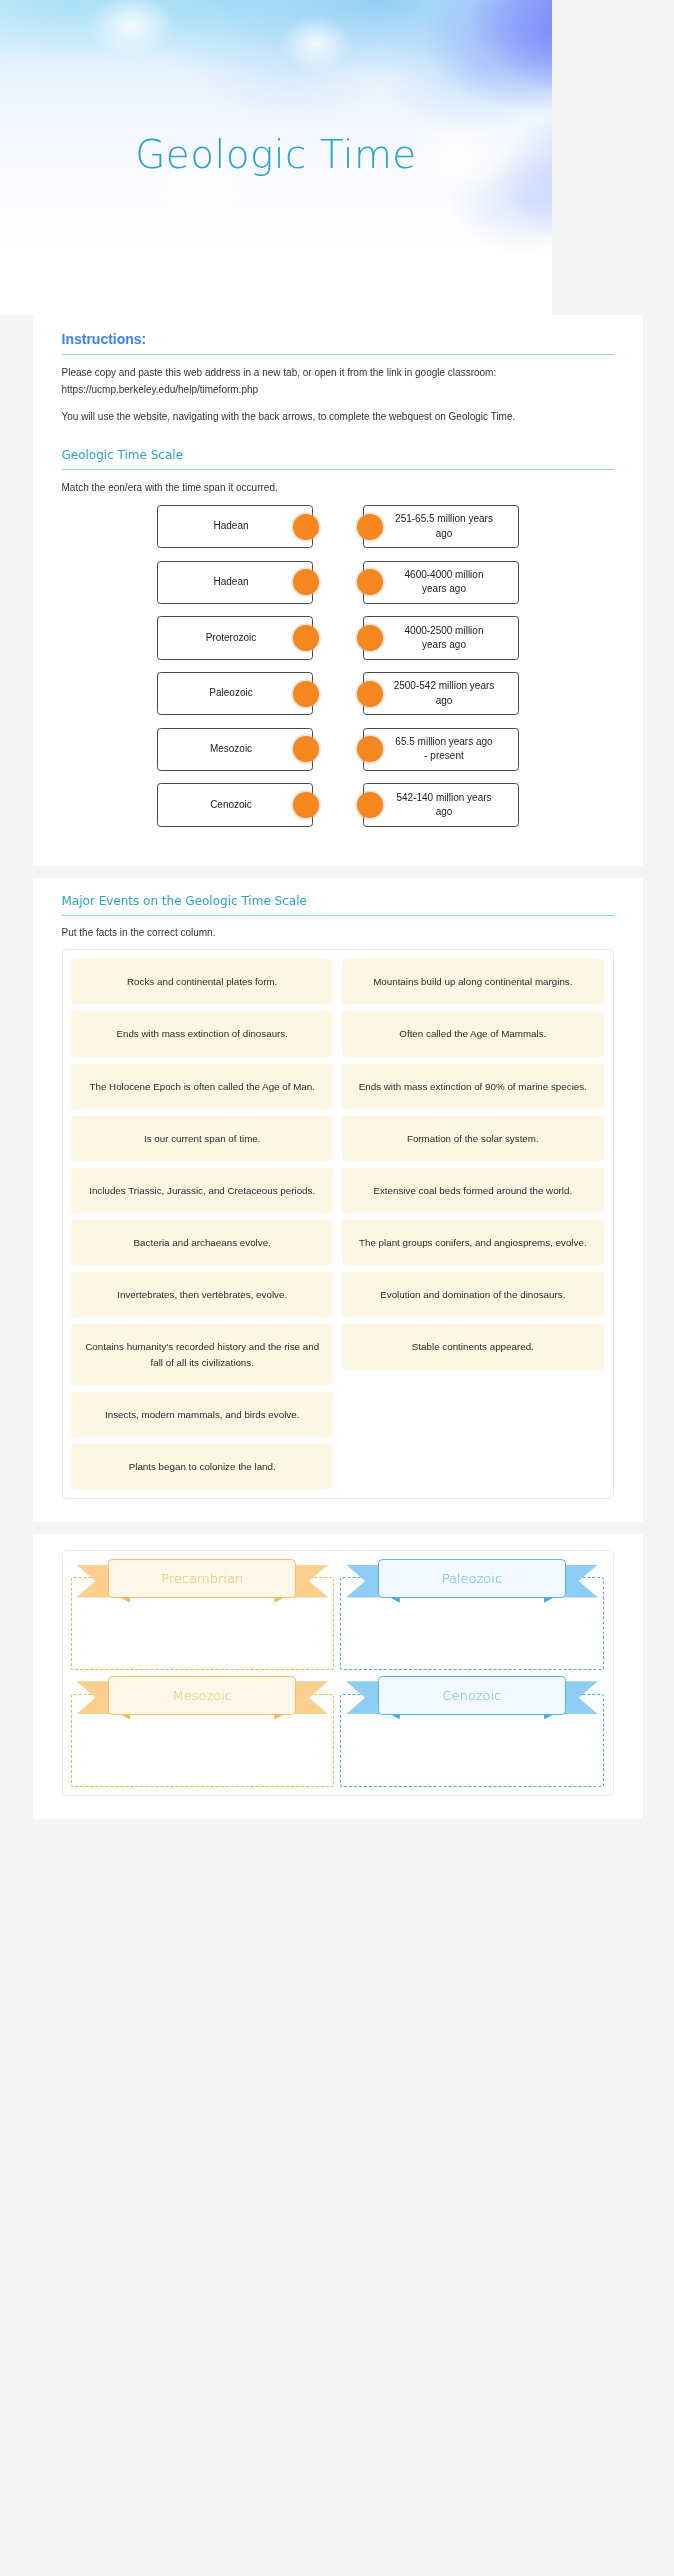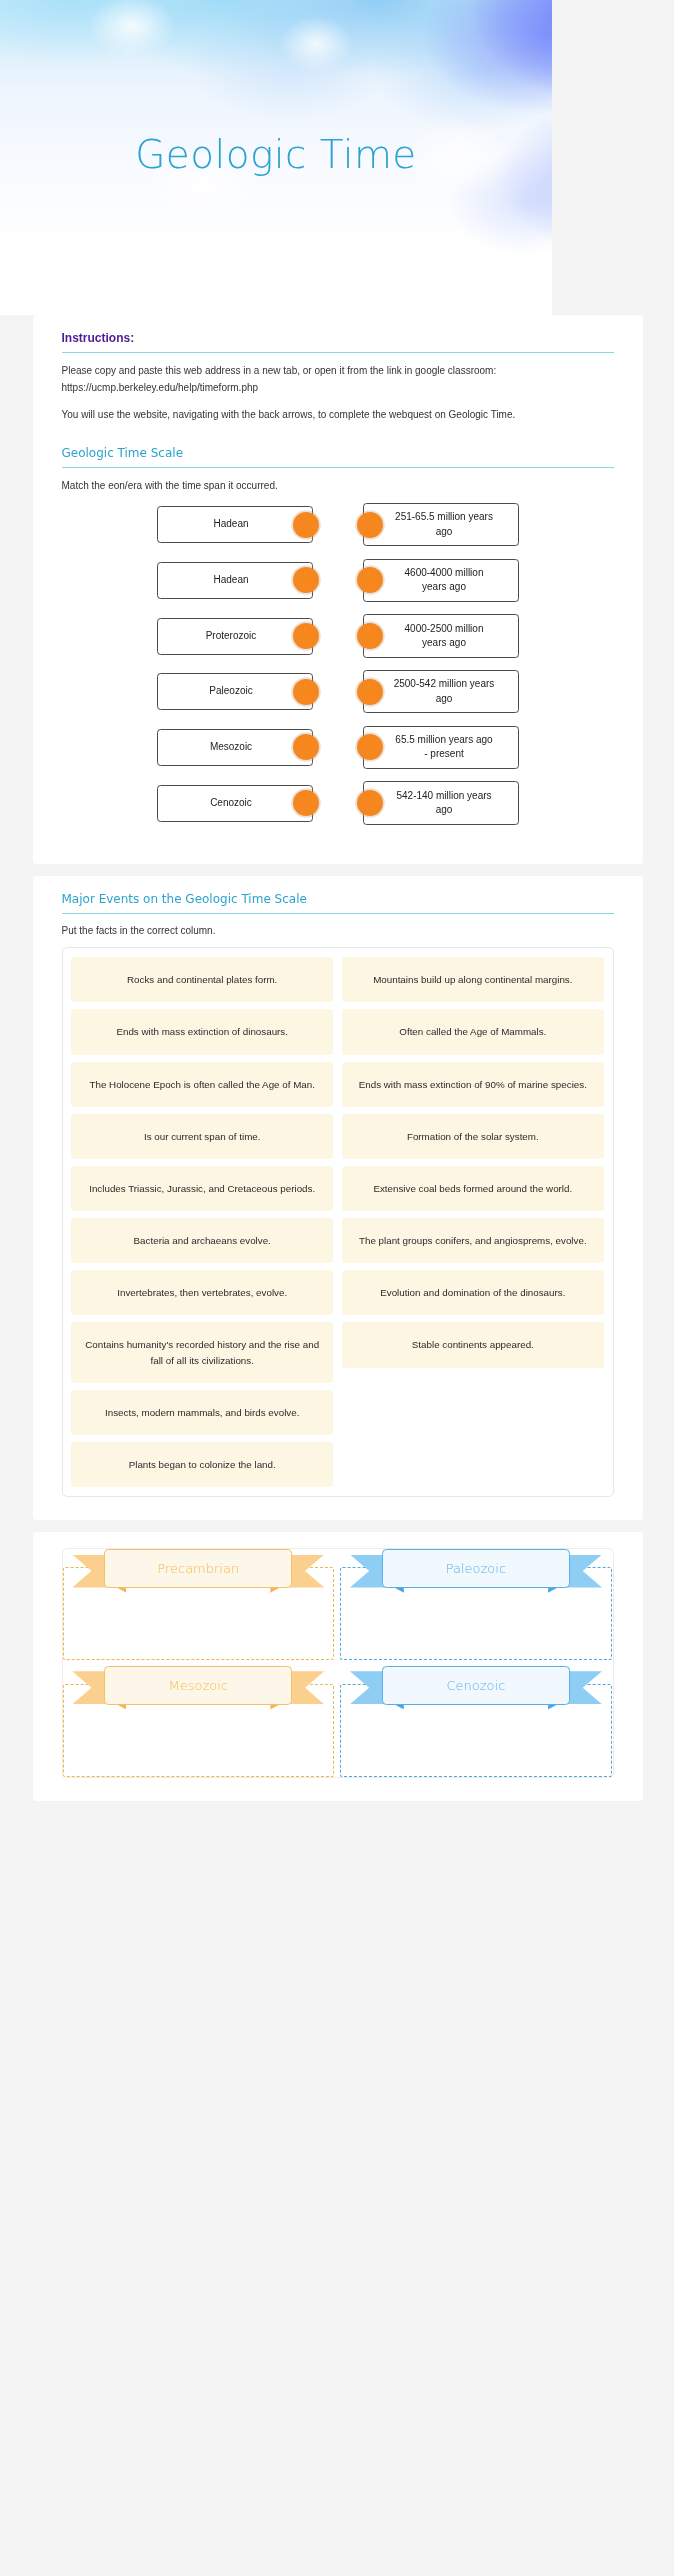--- a/index.html
+++ b/index.html
@@ -67,43 +67,42 @@
 
   .sec-title {
     color: #2aa3cf;
     font-size: 12px;
     font-weight: 400;
     font-family: "DejaVu Sans", sans-serif;
     padding-bottom: 7px;
   }
   .sec-title.bold {
     font-weight: bold;
-    font-size: 12px;
+    font-size: 14px;
     font-family: "Liberation Sans", sans-serif;
-    color: #4c1d95;
+    color: #3b82f6;
   }
   .rule { height: 0.9px; background: #8ed3ea; width: 100%; }
 
   .para {
     font-size: 10px;
     line-height: 1.65;
     color: #333333;
     margin-top: 10.5px;
   }
   .hint {
     font-size: 10px;
     color: #333333;
     margin-top: 11.4px;
   }
 
   
   .match-wrap { margin-top: 12.3px; padding-bottom: 3.5px; }
   .match-row {
     display: flex;
-    align-items: center;
     justify-content: center;
     gap: 50px;
     margin-bottom: 12.3px;
   }
   .mbox {
     position: relative;
     width: 156px;
     min-height: 37px;
     border: 0.9px solid #4a4a4a;
     border-radius: 3.5px;
@@ -145,20 +144,21 @@
     font-size: 9.8px;
     color: #2b2b2b;
     text-align: center;
     line-height: 1.55;
     padding: 15px 10.5px;
   }
   .drop-inner {
     margin: 0 29px;
     border: 0.9px solid #ececec;
     border-radius: 5.3px;
+    padding: 8px;
     display: flex;
     flex-wrap: wrap;
     gap: 6.2px 6.2px;
   }
   .drop-cell { width: calc(50% - 3.5px); position: relative; padding-top: 17.6px; }
   .zone {
     height: 93px;
     border: 1.8px dashed #f0b64a;
     border-radius: 2.6px;
     background: #ffffff;

